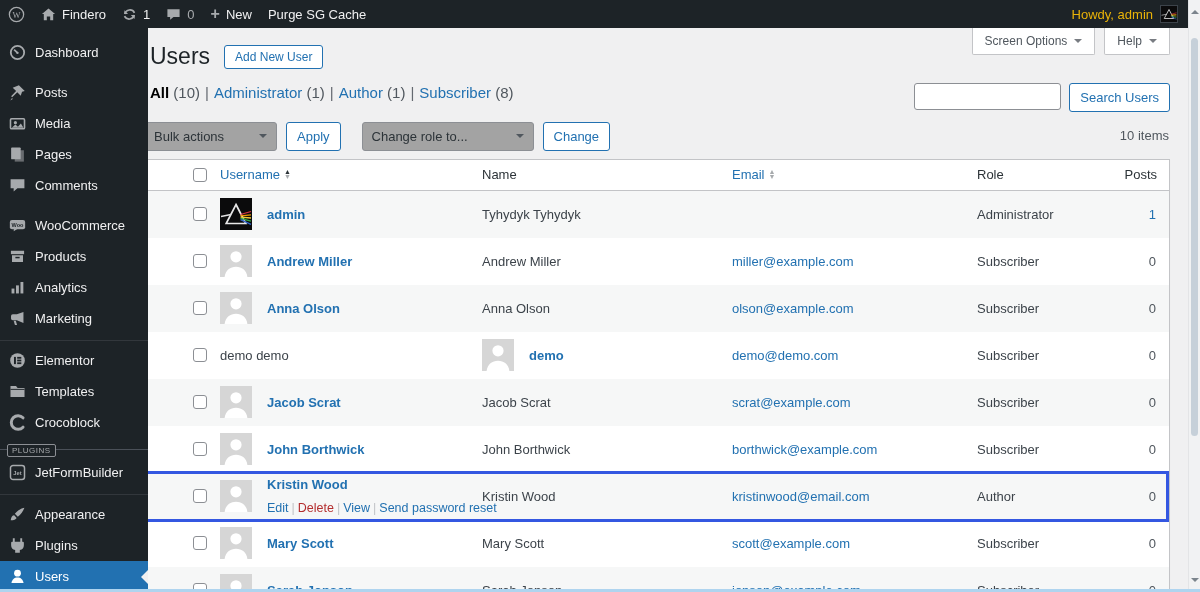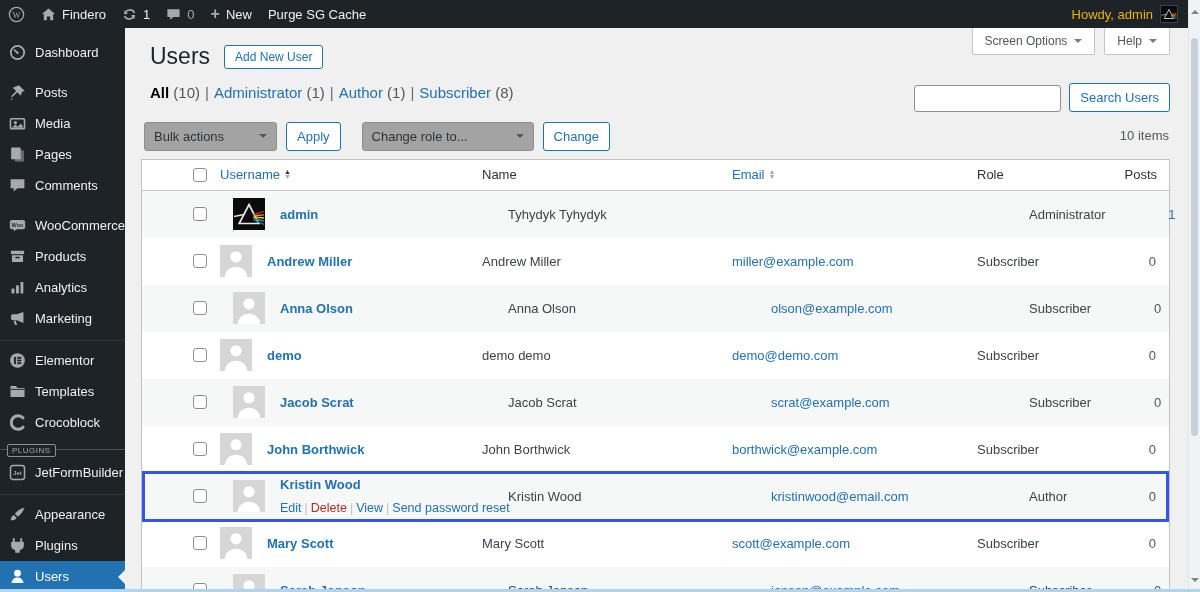--- a/index.html
+++ b/index.html
@@ -18,21 +18,21 @@
   .ab-item .icon svg { width:100%; height:100%; }
   .ab-logo .icon { width:17px; height:17px; }
   .ab-count { color:#f0f0f1; }
   .ab-count.dim { color:#a7aaad; }
   .ab-plus { color:#a7aaad; font-size:16px; font-weight:700; line-height:1; }
   .ab-right { margin-left:auto; display:flex; align-items:center; gap:7px; padding-right:10px; color:#eab308; cursor:pointer; }
   .ab-avatar { width:18px; height:18px; display:inline-flex; border:1px solid #3c434a; }
   .ab-avatar svg { width:100%; height:100%; }
   
   #sidebar {
-    position:absolute; top:28px; left:0; bottom:3px; width:125px;
+    position:absolute; top:28px; left:0; bottom:3px; width:148px;
     background:#1d2327; overflow:hidden; z-index:7; font-size:13px;
   }
   .menu-item { display:flex; align-items:center; gap:9px; padding:7px 6px 7px 9px; color:#f0f0f1; cursor:pointer; position:relative; }
   .menu-item .icon { width:17px; height:17px; color:#a7aaad; display:inline-flex; flex:none; }
   .menu-item .icon svg { width:100%; height:100%; }
   .menu-item.active { background:#2271b1; color:#fff; }
   .menu-item.active .icon { color:#fff; }
   .menu-item.active::after {
     content:''; position:absolute; right:0; top:50%; transform:translateY(-50%);
     border:7px solid transparent; border-right-color:#f0f0f1;
@@ -49,42 +49,42 @@
   .meta-btn { background:#fff; border:1px solid #c3c4c7; border-top:none; border-radius:0 0 2px 2px; padding:6px 12px; font-size:12px; color:#50575e; display:flex; align-items:center; gap:7px; cursor:pointer; }
   .caret { width:0; height:0; border:4px solid transparent; border-top-color:#787c82; margin-top:4px; }
   .page-header { display:flex; align-items:center; gap:14px; margin:15px 0 0 15px; }
   h1 { margin:0; font-size:23px; font-weight:400; color:#1d2327; line-height:1.2; }
   .add-new { background:#fff; border:1px solid #2271b1; color:#2271b1; border-radius:3px; font-size:12px; padding:4px 10px; cursor:pointer; }
   .subsubsub { margin:13px 0 0 15px; font-size:15px; color:#646970; }
   .subsubsub a { color:#2271b1; text-decoration:none; cursor:pointer; }
   .subsubsub .current { color:#000; font-weight:700; }
   .subsubsub .count { color:#50575e; }
   .subsubsub .pipe { color:#646970; margin:0 5px; }
-  .search-box { position:absolute; top:55px; right:18px; display:flex; gap:8px; align-items:flex-end; }
+  .search-box { position:absolute; top:55px; right:18px; display:flex; gap:8px; align-items:flex-start; }
   .search-input { width:147px; height:27px; border:1px solid #8c8f94; border-radius:3px; background:#fff; padding:0 6px; font-size:13px; font-family:inherit; }
   .btn-blue { background:#fff; border:1px solid #2271b1; color:#2271b1; border-radius:3px; font-size:13px; height:29px; padding:0 10px; cursor:pointer; font-family:inherit; }
   .tablenav { display:flex; align-items:center; gap:9px; margin:21px 0 8px 9px; }
   .wp-select { display:inline-flex; align-items:center; justify-content:space-between; gap:10px; background:#a3a3a3; border:1px solid #8c8f94; border-radius:3px; height:29px; padding:0 9px; font-size:13px; color:#2c3338; cursor:pointer; }
   .wp-select .caret { border-top-color:#50575e; }
   .sel-bulk { width:133px; }
   .sel-role { width:172px; margin-left:12px; }
   .items-count { position:absolute; top:100px; right:19px; font-size:13px; color:#50575e; }
   
   .table { margin:0 18px 0 6px; background:#fff; border:1px solid #c3c4c7; box-shadow:0 1px 1px rgba(0,0,0,.04); }
   .grid-row { display:grid; grid-template-columns:26px 262px 250px 245px 1fr 70px; align-items:center;padding-left:44px; }
   .thead { height:31px; border-bottom:1px solid #c3c4c7; font-size:13px; }
   .th { padding-left:8px; color:#2c3338; }
   .th-sortable { color:#2271b1; display:flex; align-items:center; gap:4px; cursor:pointer; }
   .sort-arrows { display:inline-flex; flex-direction:column; line-height:.6; font-size:7px; }
   .sort-arrows .up { color:#2c3338; } .sort-arrows .dn { color:#a7aaad; }
   .sort-arrows.unsorted .up, .sort-arrows.unsorted .dn { color:#a7aaad; }
   .th-posts { text-align:right; padding-right:12px; padding-left:0; }
   .cb { width:14px; height:14px; border:1px solid #8c8f94; border-radius:3px; background:#fff; margin-left:7px; cursor:pointer; flex:none; }
   .row { min-height:47px; font-size:13px; position:relative; background:#fff; }
-  .row.alt { background:#f6f7f7;gap:13px; }
+  .row.alt { background:#f6f7f7; }
   .cell { padding-left:8px; color:#3c434a; }
   .cell-user { display:flex; align-items:center; padding-left:0; }
   .avatar { width:32px; height:32px; margin-left:8px; flex:none; display:inline-flex; }
   .avatar svg { width:100%; height:100%; }
   .user-text { margin-left:15px; }
   .username { color:#2271b1; font-weight:700; text-decoration:none; cursor:pointer; }
   .row-actions { font-size:12.5px; margin-top:9px; white-space:nowrap; }
   .row-actions a { color:#2271b1; text-decoration:none; cursor:pointer; }
   .row-actions a.delete { color:#b32d2e; }
   .row-actions .pipe { color:#c3c4c7; margin:0 3px; }
@@ -446,34 +446,34 @@
       </span>
     </div>
     <div class="cell cell-name">Anna Olson</div>
     <div class="cell cell-email"><a>olson@example.com</a></div>
     <div class="cell cell-role">Subscriber</div>
     <div class="cell cell-posts">0</div>
   </div>
 
   <div class="grid-row row">
     <span class="cb"></span>
+    <div class="cell cell-name">demo demo</div>
     <div class="cell cell-user">
       <span class="avatar">
               <svg viewBox="0 0 32 32">
                 <rect width="32" height="32" fill="#d6d6d6"></rect>
                 <circle cx="16" cy="11.8" r="5.6" fill="#fff"></circle>
                 <path d="M4.6 32c.9-7 5.6-10.3 11.4-10.3S26.5 25 27.4 32z" fill="#fff"></path>
               </svg>
             </span>
       <span class="user-text">
         <a class="username">demo</a>
         
       </span>
     </div>
-    <div class="cell cell-name">demo demo</div>
     <div class="cell cell-email"><a>demo@demo.com</a></div>
     <div class="cell cell-role">Subscriber</div>
     <div class="cell cell-posts">0</div>
   </div>
 
   <div class="grid-row row alt">
     <span class="cb"></span>
     <div class="cell cell-user">
       <span class="avatar">
               <svg viewBox="0 0 32 32">

